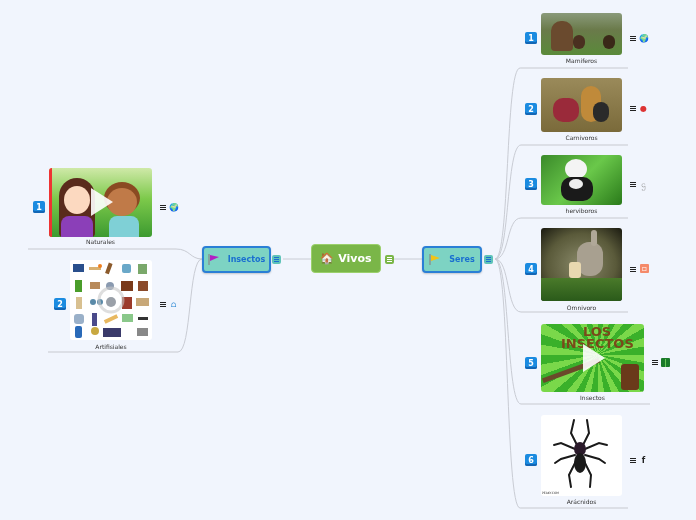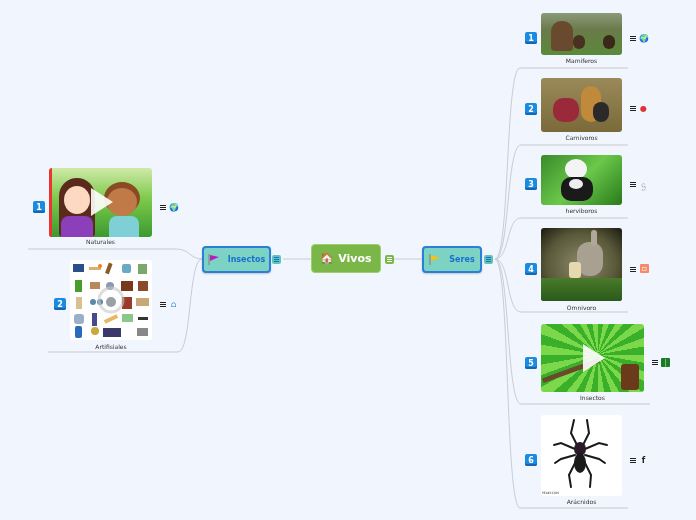--- a/index.html
+++ b/index.html
@@ -164,20 +164,21 @@
   <div class="abs" style="left:50px;top:2px;width:6px;height:16px;border-radius:3px;background:#b0a898;"></div>
   <div class="abs" style="left:28px;top:34px;width:12px;height:16px;border-radius:3px;background:#e8d8b0;"></div>
   <div class="abs" style="left:0;top:50px;width:81px;height:23px;background:linear-gradient(180deg,#4a7a2a,#2a5a1a);"></div>
 </div>
 <div class="abs cap" style="left:541px;top:304px;width:81px;">Omnivoro</div>
 <div class="abs notes" style="left:630px;top:269px;"></div>
 <div class="abs ico" style="left:640px;top:264px;background:#f58a6a;color:#fff;border-radius:1px;">▫</div>
 
 <div class="abs num" style="left:525px;top:357px;">5</div>
 <div class="abs pic" style="left:541px;top:324px;width:103px;height:68px;background:repeating-conic-gradient(from 0deg at 55% 45%,#3ab02a 0deg 10deg,#7ad84a 10deg 20deg);">
+  <div class="abs" style="left:20px;top:2px;width:72px;text-align:center;font-weight:bold;font-size:13px;line-height:12px;color:#7a4a1a;">LOS INSECTOS</div>
   <div class="abs" style="left:0;top:44px;width:60px;height:5px;background:#6a4a2a;transform:rotate(-20deg);"></div>
   <div class="abs" style="left:80px;top:40px;width:18px;height:26px;background:#6a3a1a;border-radius:3px;"></div>
   <div class="play" style="left:42px;top:20px;"></div>
 </div>
 <div class="abs cap" style="left:541px;top:394px;width:103px;">Insectos</div>
 <div class="abs notes" style="left:652px;top:362px;"></div>
 <div class="abs ico" style="left:661px;top:358px;background:#1a7a2a;color:#8ae86a;border-radius:1px;">❘</div>
 
 <div class="abs num" style="left:525px;top:454px;">6</div>
 <div class="abs pic" style="left:541px;top:415px;width:81px;height:81px;background:#fff;">

